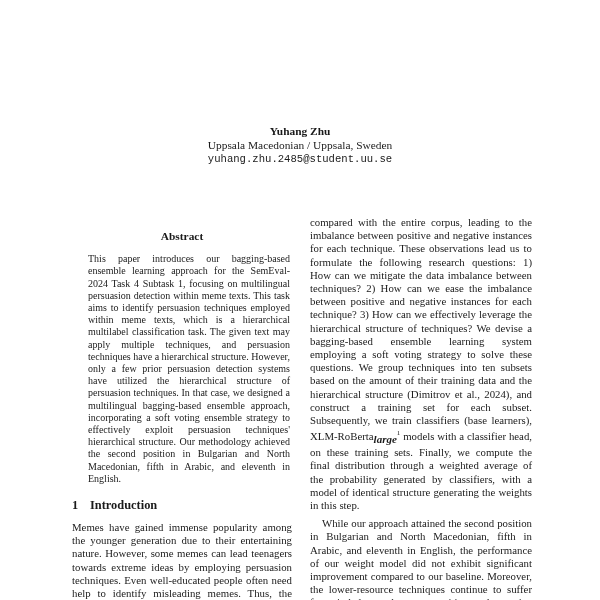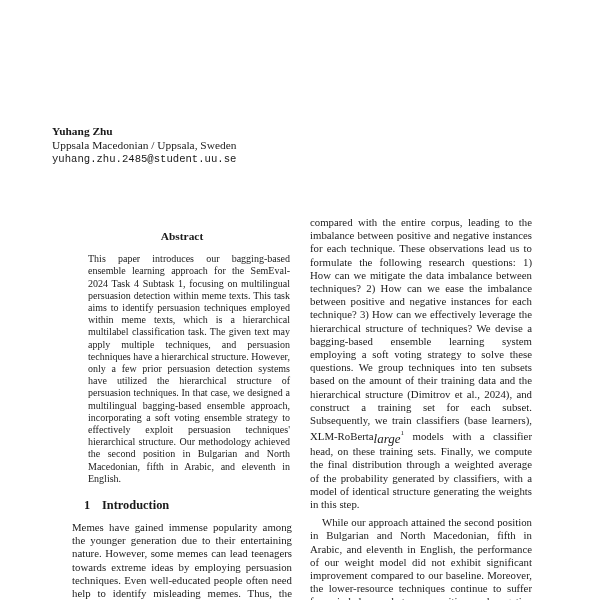--- a/index.html
+++ b/index.html
@@ -1,35 +1,35 @@
 <!DOCTYPE html>
 <html><head>
   <meta charset="utf-8">
   <style>
     html, body { margin:0; padding:0; background:#ffffff; }
     body { width:600px; height:600px; overflow:hidden; position:relative;
       font-family:"Liberation Serif", "DejaVu Serif", serif; color:#1a1a1a; }
     .title { position:absolute; left:40px; width:520px; top:68px; text-align:center;
       font-weight:bold; font-size:15.4px; line-height:19px; }
-    .author { position:absolute; left:52px; width:520px; top:124px; text-align:left;
+    .author { position:absolute; left:40px; width:520px; top:124px; text-align:center;
       font-size:11.4px; line-height:14px; }
     .author .name { font-weight:bold; }
     .author .mail { font-family:"Liberation Mono", "DejaVu Sans Mono", monospace; font-size:10.6px; }
     .col { position:absolute; font-size:10.4px; line-height:13.1px; text-align:justify; }
     .left { left:72px; width:220px; top:213px; }
     .right { left:310px; width:222px; top:216px; }
     .abs-h { text-align:center; font-weight:bold; font-size:11.4px; margin:17px 0 10px 0; }
     .abs-body { margin:0 0 0 18px; width:202px; margin-left:16px; font-size:10px; line-height:12.2px; }
-    .sec-h { font-weight:bold; font-size:12.4px; margin:14px 0 9px 12px; }
+    .sec-h { font-weight:bold; font-size:12.4px; margin:14px 0 9px 0; }
     .sec-h .num { display:inline-block; width:18px; }
     p { margin:0; }
     .right p.body { font-size:10.8px; line-height:13.2px; }
     .left p.intro { font-size:10.8px; line-height:13.2px; }
     .indent { text-indent:12px; margin-top:5px !important; }
-    sub { font-size:13px; font-style:italic; }
+    sub { font-size:11px; font-style:italic;font-weight:bold; }
     sup { font-size:7px; }
   </style>
 </head>
 <body>
 
 <div class="title">
 </div>
 
 <div class="author">
   <div class="name">Yuhang Zhu</div>

